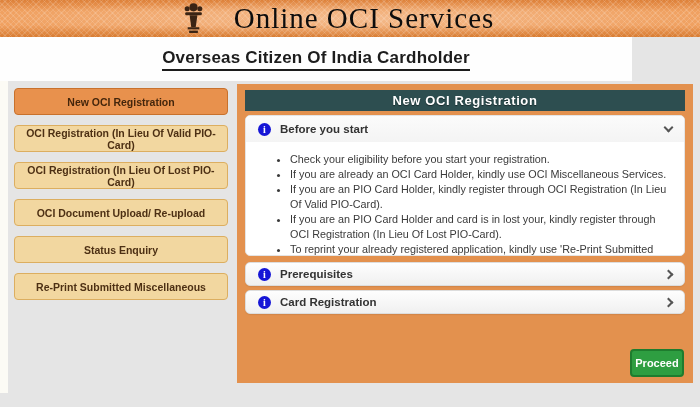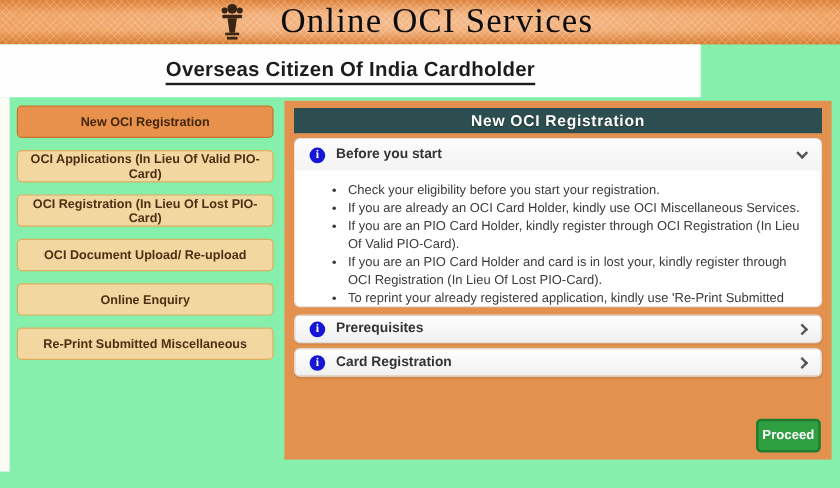--- a/index.html
+++ b/index.html
@@ -1,37 +1,37 @@
 <!DOCTYPE html>
 <html><head>
 <meta charset="utf-8">
 <style>
   * { margin:0; padding:0; box-sizing:border-box; }
   body { font-family:"Liberation Sans", sans-serif; }
-  .page { position:relative; width:700px; height:407px; background:#86efac; overflow:hidden; }
+  .page { position:relative; width:700px; height:407px; background:#e5e5e5; overflow:hidden; }
 
   
   .banner {
     position:absolute; left:0; top:0; width:700px; height:37px;
     background:
       radial-gradient(ellipse at 50% 50%, rgba(255,255,255,.28), rgba(255,255,255,0) 72%),
       repeating-linear-gradient(45deg, rgba(255,255,255,.13) 0 1px, rgba(255,255,255,0) 1px 4px),
       repeating-linear-gradient(-45deg, rgba(255,255,255,.13) 0 1px, rgba(255,255,255,0) 1px 4px),
       linear-gradient(180deg, #dd8038 0%, #f0a161 30%, #f0a161 68%, #d87c32 100%);
     display:flex; align-items:center; justify-content:center;
   }
   .emblem { position:absolute; left:183px; top:2px; width:21px; height:33px; }
   .banner-title {
     font-family:"Liberation Serif", serif; font-size:29px; color:#0d0d0d;
     letter-spacing:1px; margin-left:28px; line-height:37px;
   }
 
   
   .subtitle-strip {
-    position:absolute; left:0; top:37px; width:584px; height:44px; background:#fefefe;
+    position:absolute; left:0; top:37px; width:632px; height:44px; background:#fefefe;
     display:flex; align-items:center; justify-content:center;
   }
   .subtitle {
     font-size:17px; font-weight:bold; color:#1c1c1c;
     border-bottom:2px solid #1c1c1c; padding-bottom:1px; letter-spacing:.2px;
   }
 
   
   .left-gutter { position:absolute; left:0; top:81px; width:8px; height:312px; background:#fcfbf5; }
 
@@ -121,30 +121,30 @@
     <div class="subtitle">Overseas Citizen Of India Cardholder</div>
   </div>
 
   <div class="left-gutter"></div>
 
   <div class="sidebar">
     <div class="side-btn active">
         <span>New OCI Registration</span>
       </div>
     <div class="side-btn">
-        <span>OCI Applications (In Lieu Of Valid PIO-Card)</span>
+        <span>OCI Registration (In Lieu Of Valid PIO-Card)</span>
       </div>
     <div class="side-btn">
         <span>OCI Registration (In Lieu Of Lost PIO-Card)</span>
       </div>
     <div class="side-btn">
         <span>OCI Document Upload/ Re-upload</span>
       </div>
     <div class="side-btn">
-        <span>Online Enquiry</span>
+        <span>Status Enquiry</span>
       </div>
     <div class="side-btn">
         <span>Re-Print Submitted Miscellaneous</span>
       </div>
   </div>
 
   <div class="main-panel">
     <div class="panel-header">New OCI Registration</div>
 
     <div class="acc-card">

